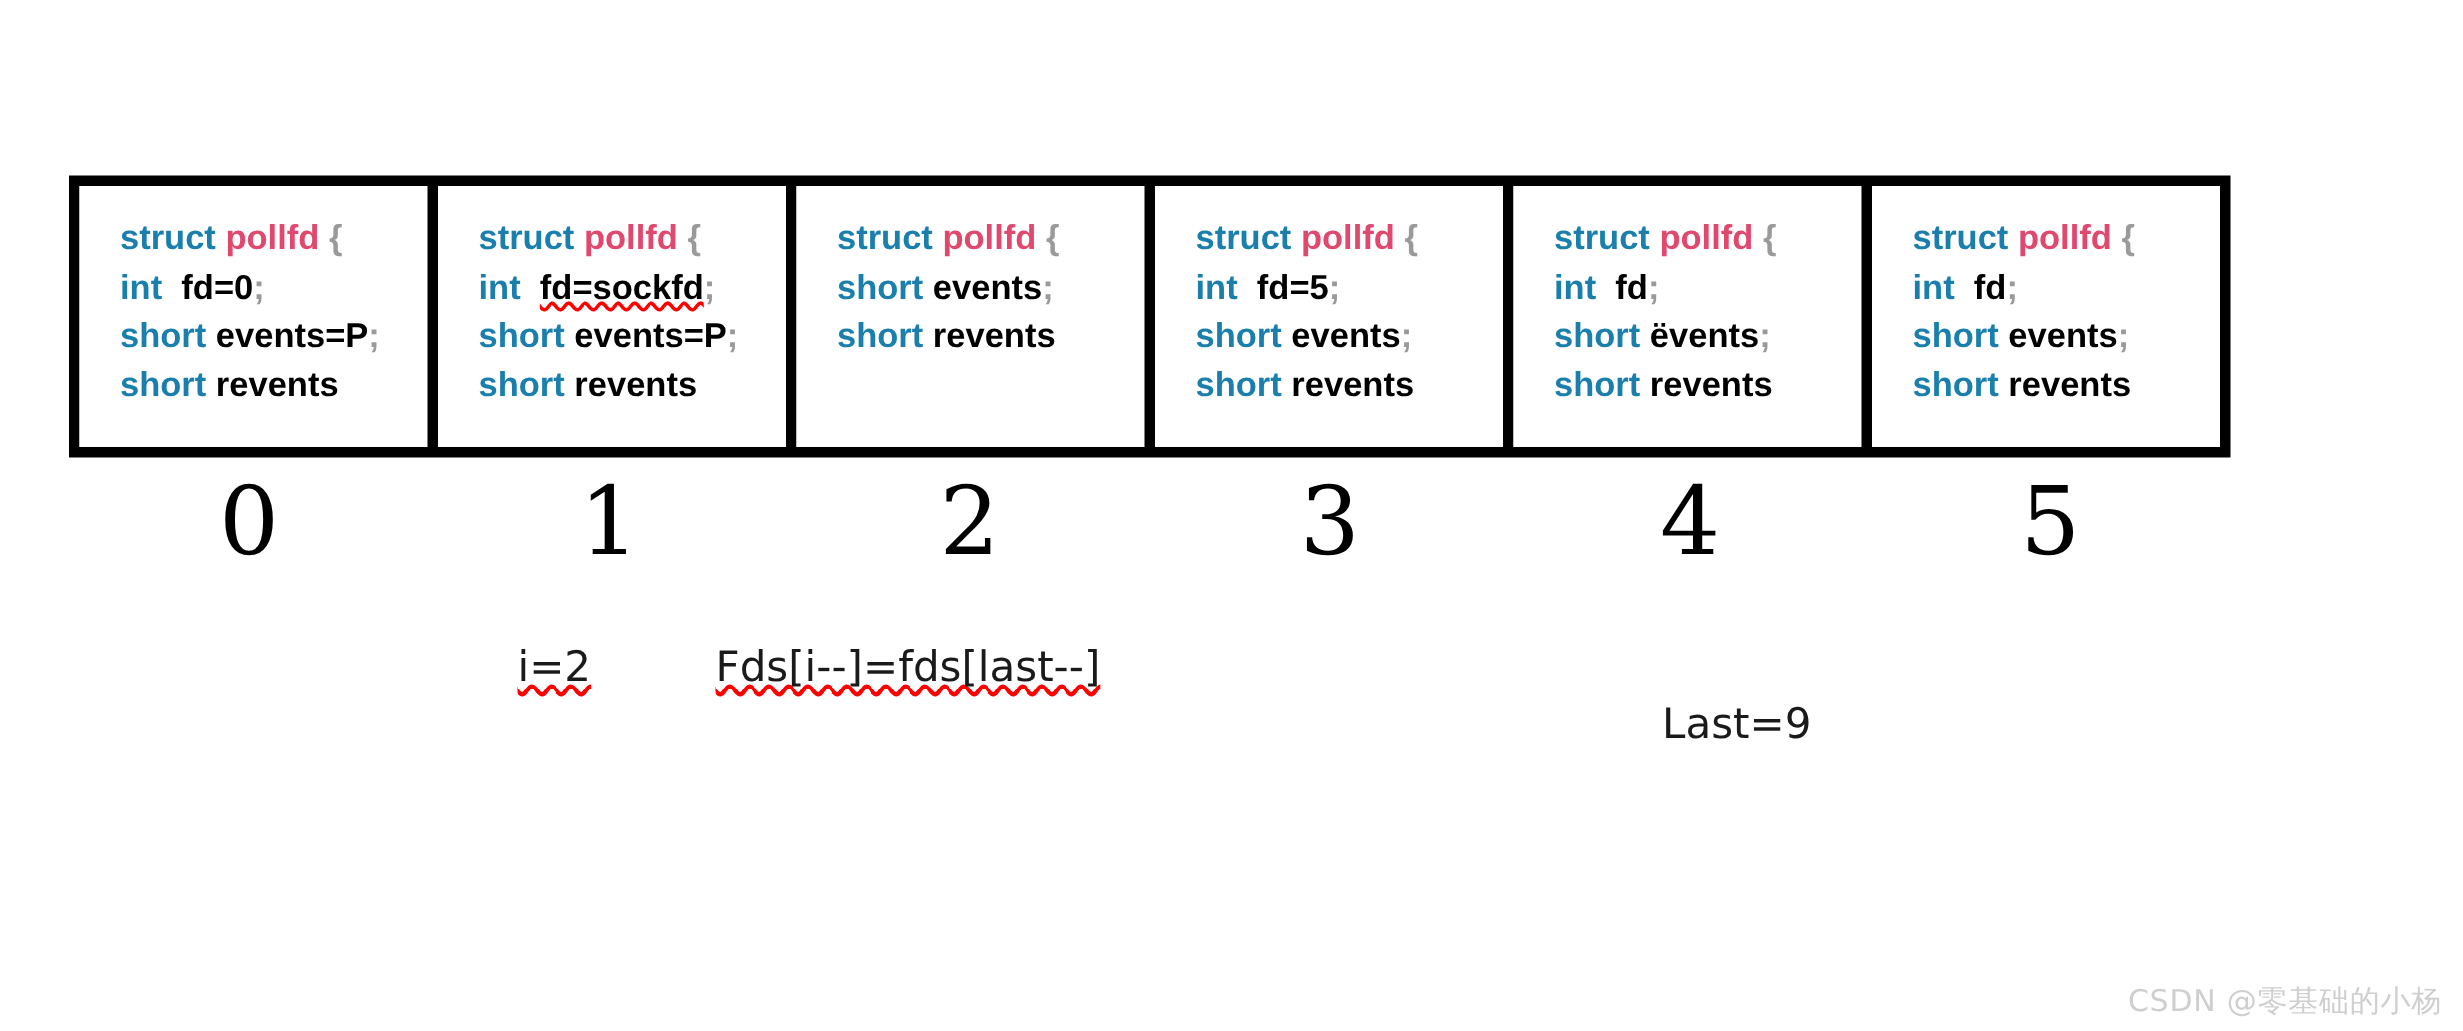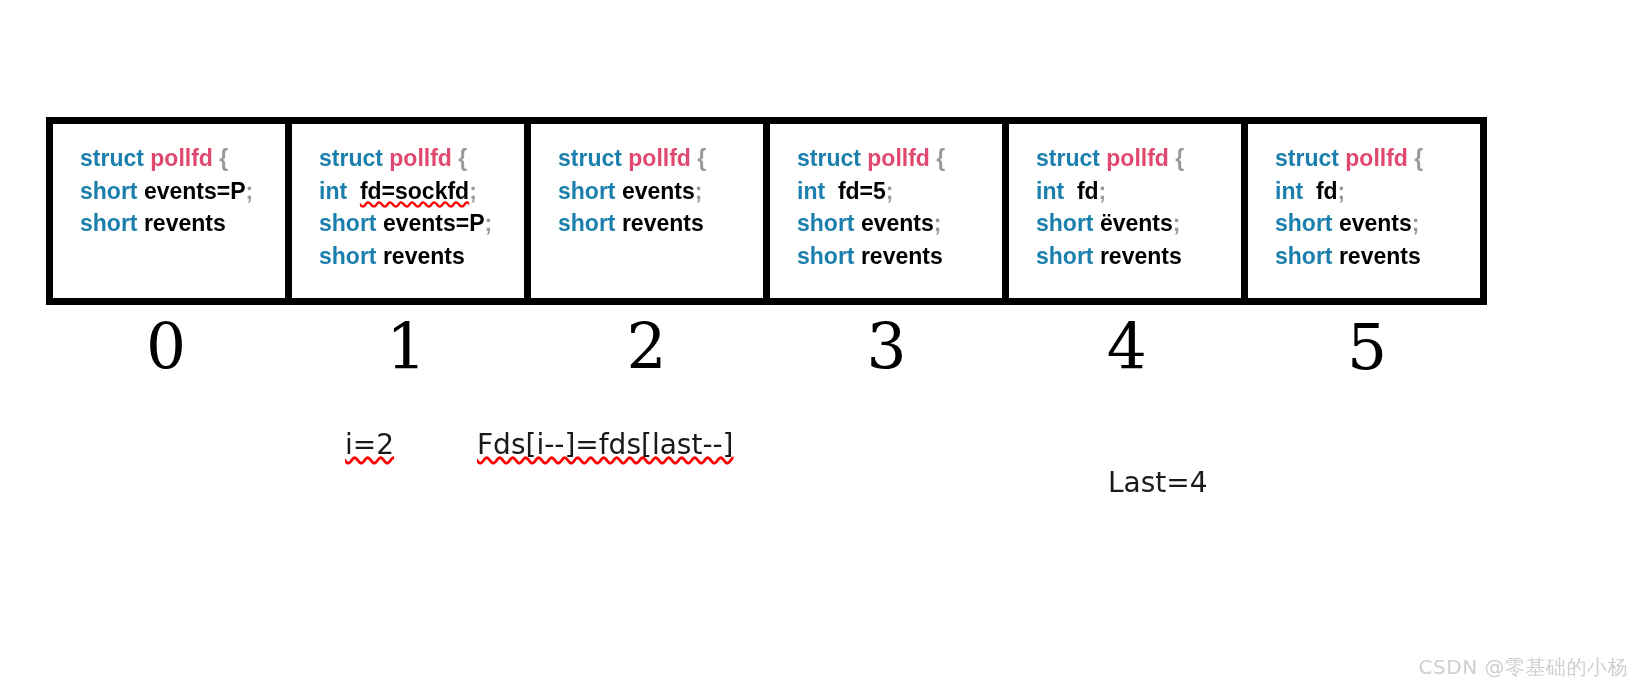--- a/index.html
+++ b/index.html
@@ -103,20 +103,21 @@
     white-space: pre;
   }
 </style>
 </head>
 <body>
 
 <div id="array-container">
 
   <div class="array-cell">
     <div class="code-line"><span class="kw">struct</span> <span class="type">pollfd</span> <span class="punct">{</span></div>
+    <div class="code-line"><span class="kw">int</span>  <span class="val">fd=0</span><span class="punct">;</span></div>
     <div class="code-line"><span class="kw">short</span> <span class="val">events=P</span><span class="punct">;</span></div>
     <div class="code-line"><span class="kw">short</span> <span class="val">revents</span><span class="punct"></span></div>
   </div>
 
   <div class="array-cell">
     <div class="code-line"><span class="kw">struct</span> <span class="type">pollfd</span> <span class="punct">{</span></div>
     <div class="code-line"><span class="kw">int</span>  <span class="val misspell">fd=sockfd</span><span class="punct">;</span></div>
     <div class="code-line"><span class="kw">short</span> <span class="val">events=P</span><span class="punct">;</span></div>
     <div class="code-line"><span class="kw">short</span> <span class="val">revents</span><span class="punct"></span></div>
   </div>
@@ -156,15 +157,15 @@
   <div class="index-digit">2</div>
   <div class="index-digit">3</div>
   <div class="index-digit">4</div>
   <div class="index-digit">5</div>
 </div>
 
 <div class="annotation" id="annotation-i"><span class="misspell">i=2</span></div>
 
 <div class="annotation" id="annotation-swap"><span class="misspell">Fds[i--]=fds[last--]</span></div>
 
-<div class="annotation" id="annotation-last"><span>Last=4</span></div>
+<div class="annotation" id="annotation-last"><span>Last=9</span></div>
 
 <div id="watermark">CSDN @零基础的小杨</div>
 
 </body></html>

